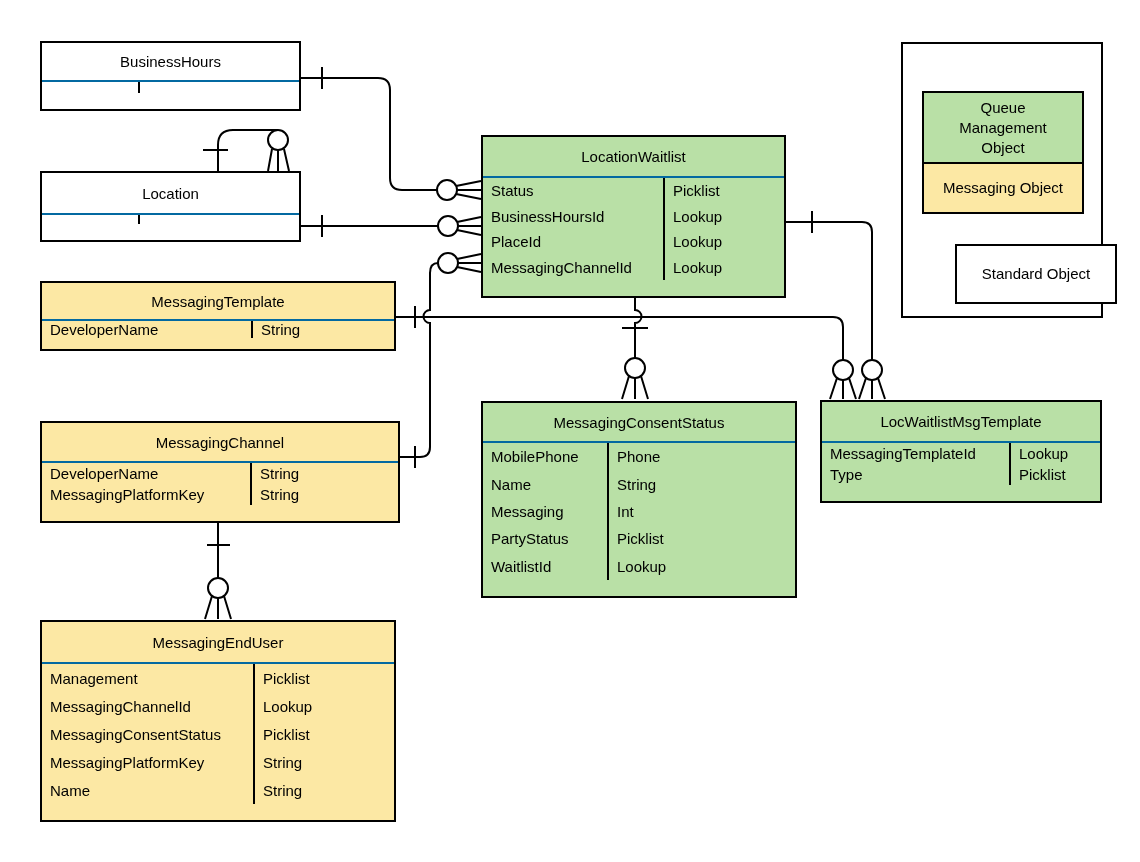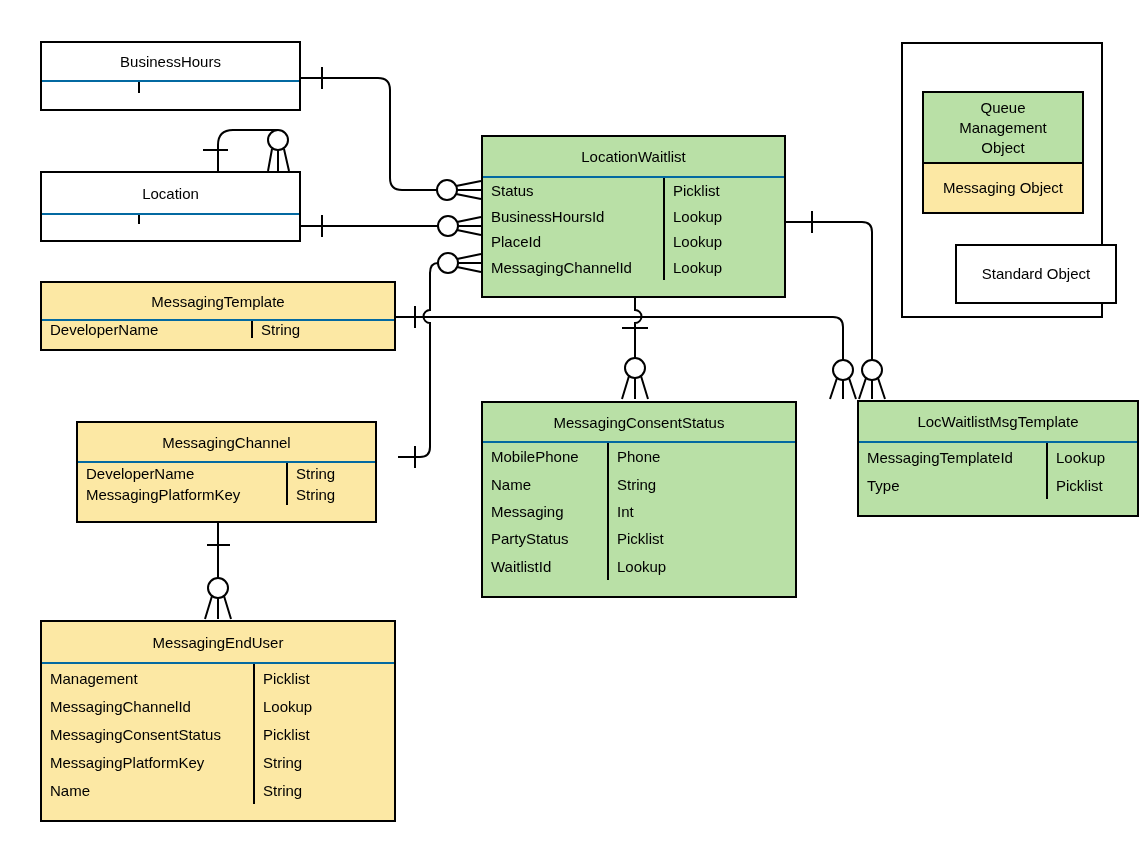--- a/index.html
+++ b/index.html
@@ -127,21 +127,21 @@
   <div class="entity messaging" style="left:40px;top:281px;width:356px;height:70px;--hh:36px;--split:211px;">
     <div class="entity-title">MessagingTemplate</div>
     <div class="entity-rows">
         <div class="erow">
           <div class="cell name">DeveloperName</div>
           <div class="cell type">String</div>
         </div>
       </div>
   </div>
 
-  <div class="entity messaging" style="left:40px;top:421px;width:301px;height:102px;margin-left:36px;--hh:38px;--split:210px;">
+  <div class="entity messaging" style="left:40px;top:421px;width:360px;height:102px;--hh:38px;--split:210px;">
     <div class="entity-title">MessagingChannel</div>
     <div class="entity-rows">
         <div class="erow">
           <div class="cell name">DeveloperName</div>
           <div class="cell type">String</div>
         </div>
         <div class="erow">
           <div class="cell name">MessagingPlatformKey</div>
           <div class="cell type">String</div>
         </div>
@@ -215,21 +215,21 @@
           <div class="cell name">PartyStatus</div>
           <div class="cell type">Picklist</div>
         </div>
         <div class="erow">
           <div class="cell name">WaitlistId</div>
           <div class="cell type">Lookup</div>
         </div>
       </div>
   </div>
 
-  <div class="entity queue" style="left:820px;top:400px;width:282px;height:117px;margin-left:37px;--hh:39px;--split:189px;">
+  <div class="entity queue" style="left:820px;top:400px;width:282px;height:103px;--hh:39px;--split:189px;">
     <div class="entity-title">LocWaitlistMsgTemplate</div>
     <div class="entity-rows">
         <div class="erow">
           <div class="cell name">MessagingTemplateId</div>
           <div class="cell type">Lookup</div>
         </div>
         <div class="erow">
           <div class="cell name">Type</div>
           <div class="cell type">Picklist</div>
         </div>

